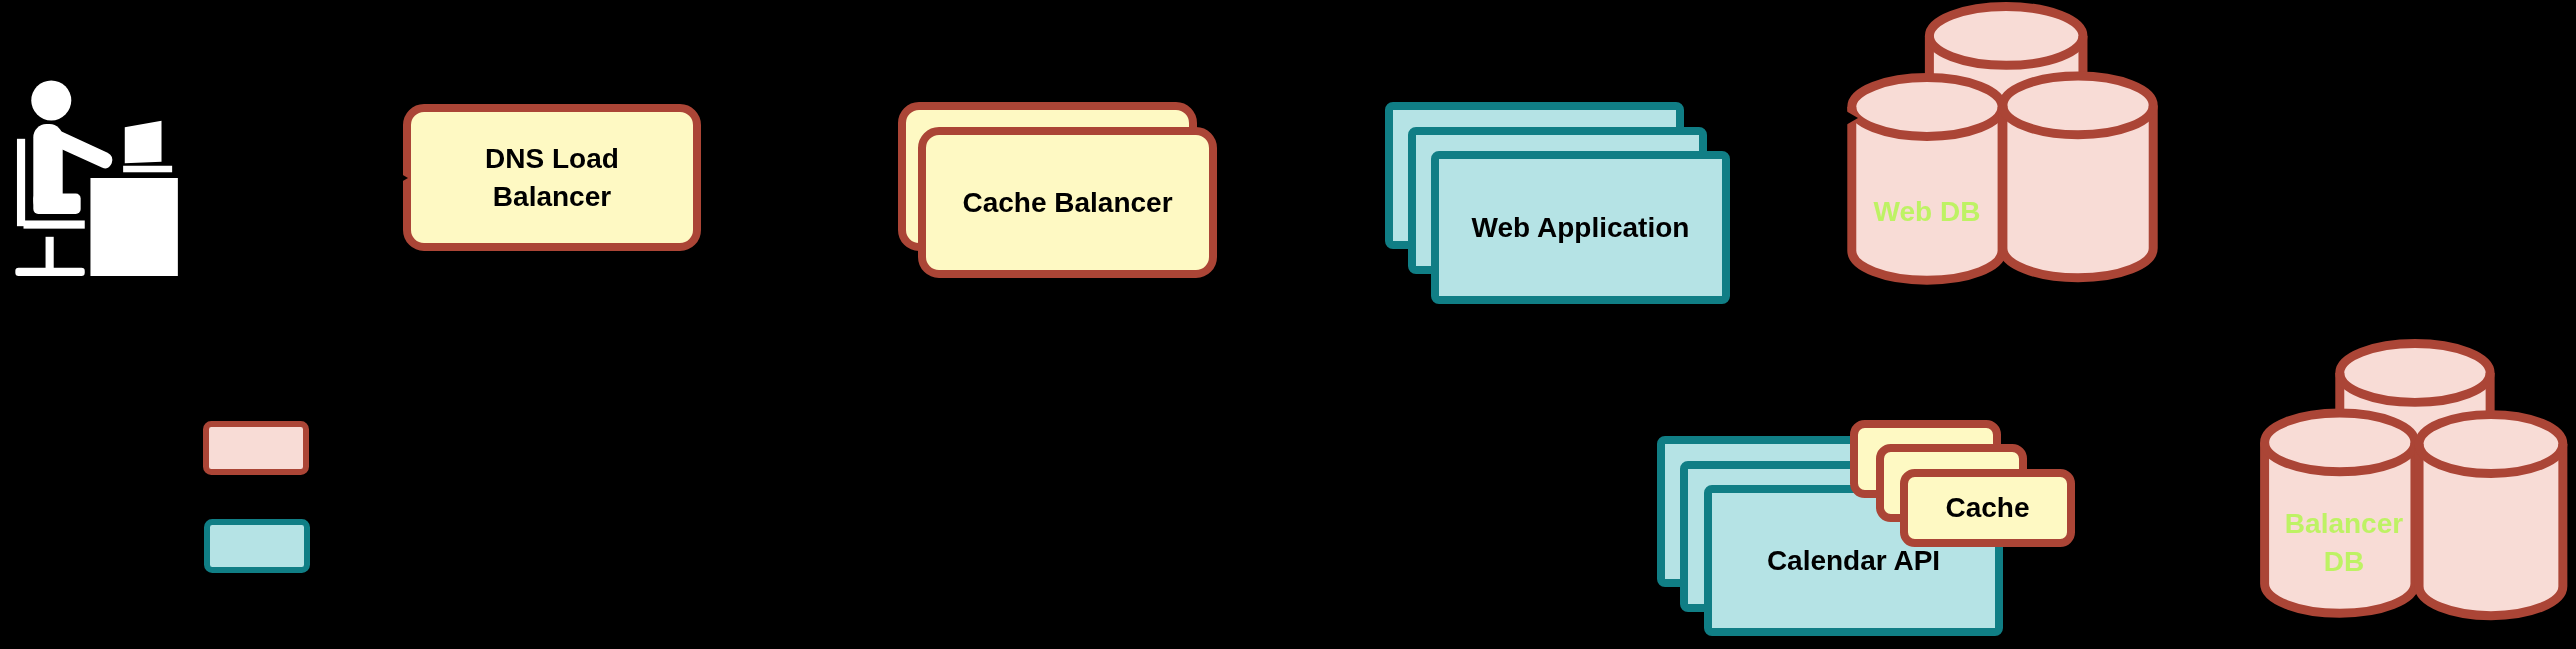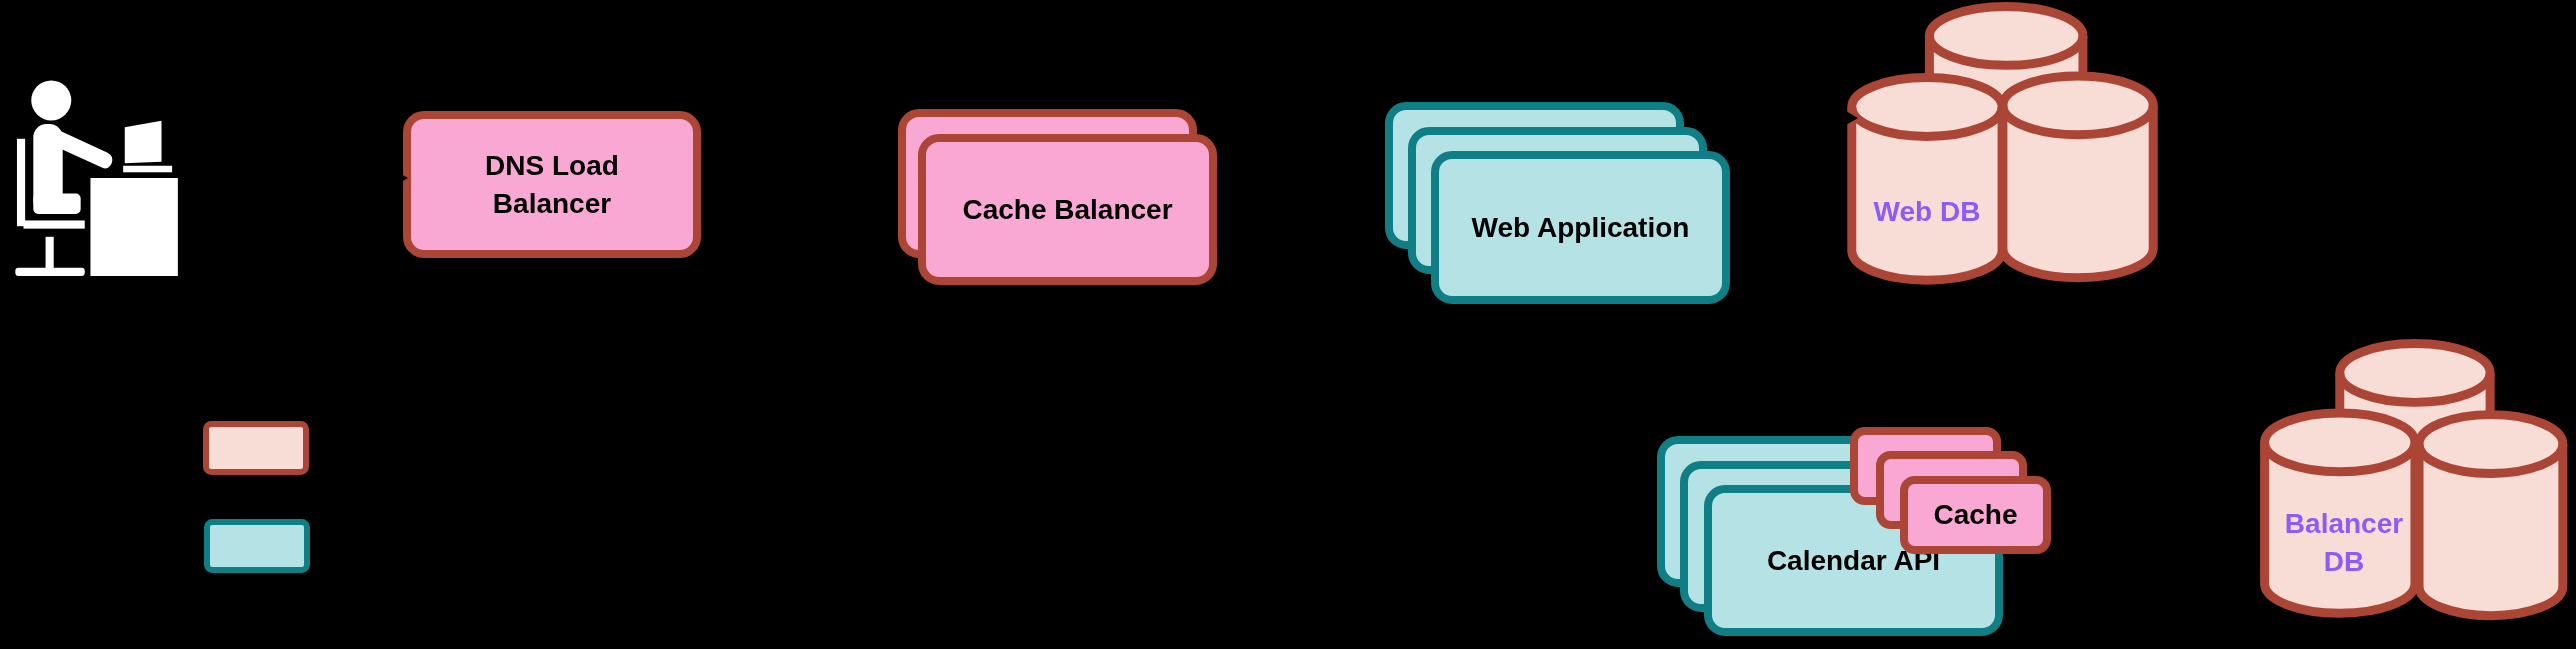--- a/index.html
+++ b/index.html
@@ -6,26 +6,26 @@
   .canvas{
     position:relative;width:2576px;height:650px;background:#000000;
     font-family:"Liberation Sans", sans-serif;overflow:hidden;
   }
   .box{
     position:absolute;box-sizing:border-box;
     border-radius:21px;border:8.2px solid;
     display:flex;align-items:center;justify-content:center;
     text-align:center;font-weight:bold;font-size:28px;line-height:38px;color:#000;
   }
-  .pink{background:#f9a8d4;border-color:#ab4536;margin-top:7px;}
-  .teal{background:#b5e3e5;border-color:#107e85;}
+  .pink{background:#fef9c3;border-color:#ab4536;}
+  .teal{background:#b5e3e5;border-color:#107e85;border-radius:8px;}
   .small{border-radius:14.7px;}
   .label-overlay{
     position:absolute;text-align:center;font-weight:bold;
-    font-size:28px;line-height:38px;color:#8b5cf6;
+    font-size:28px;line-height:38px;color:#bef264;
   }
   .swatch{position:absolute;box-sizing:border-box;border-radius:8.2px;border:6.5px solid;}
   .arrowhead{
     position:absolute;width:0;height:0;
     border-top:11.5px solid transparent;border-bottom:11.5px solid transparent;
     border-left:19.6px solid #000;
   }
   svg{position:absolute;display:block;}
 </style>
 </head>
@@ -79,21 +79,21 @@
   <div class="arrowhead" style="left:1839px;top:107px;"></div>
 
   <div class="box teal" style="left:1657px;top:436px;width:299px;height:151px;"></div>
   <div class="box teal" style="left:1680px;top:461px;width:299px;height:151px;"></div>
   <div class="box teal" style="left:1704px;top:485px;width:299px;height:151px;text-align:center;">
     <div>Calendar API</div>
   </div>
 
   <div class="box pink small" style="left:1850px;top:420px;width:151px;height:78px;"></div>
   <div class="box pink small" style="left:1876px;top:444px;width:151px;height:78px;"></div>
-  <div class="box pink small" style="left:1900px;top:469px;width:151px;height:78px;">
+  <div class="box pink small" style="left:1900px;top:469px;width:175px;height:78px;">
     <div>Cache</div>
   </div>
 
   <svg style="left:2258px;top:337px;" width="318" height="286" viewBox="0 0 389 350">
     <g fill="#f8dcd6" stroke="#ab4536" stroke-width="11">
       <path d="M 100 44 A 92 36 0 1 1 284 44 L 284 204 A 92 36 0 0 1 100 204 Z"></path>
       <path d="M 100 44 A 92 36 0 1 0 284 44" fill="none"></path>
       <path d="M 8 129 A 92 36 0 1 1 192 129 L 192 302 A 92 36 0 0 1 8 302 Z"></path>
       <path d="M 8 129 A 92 36 0 1 0 192 129" fill="none"></path>
       <path d="M 197 131 A 88 36 0 1 1 373 131 L 373 305 A 88 36 0 0 1 197 305 Z"></path>

